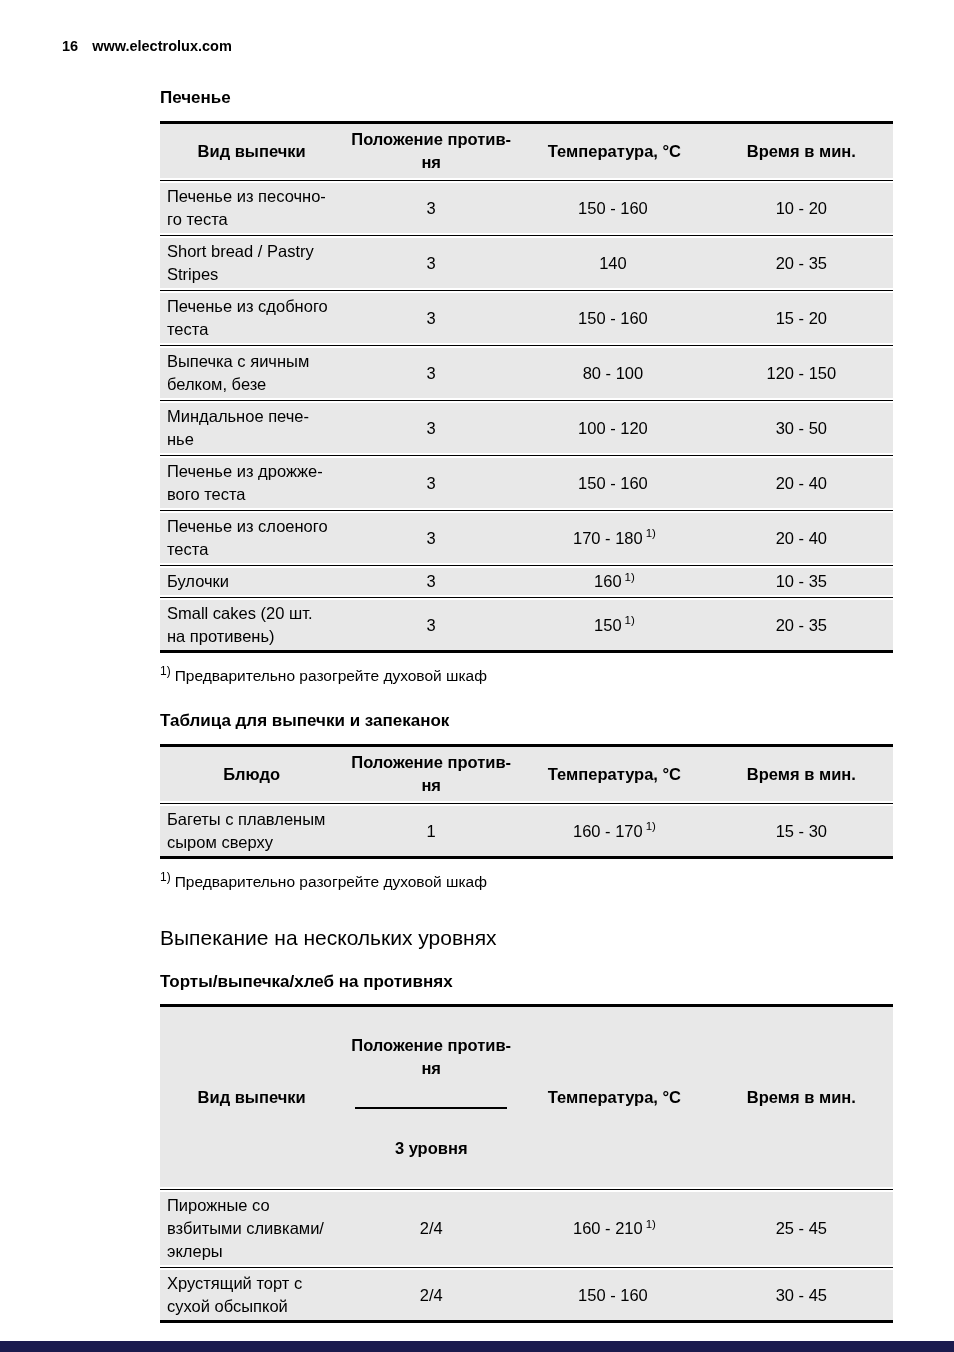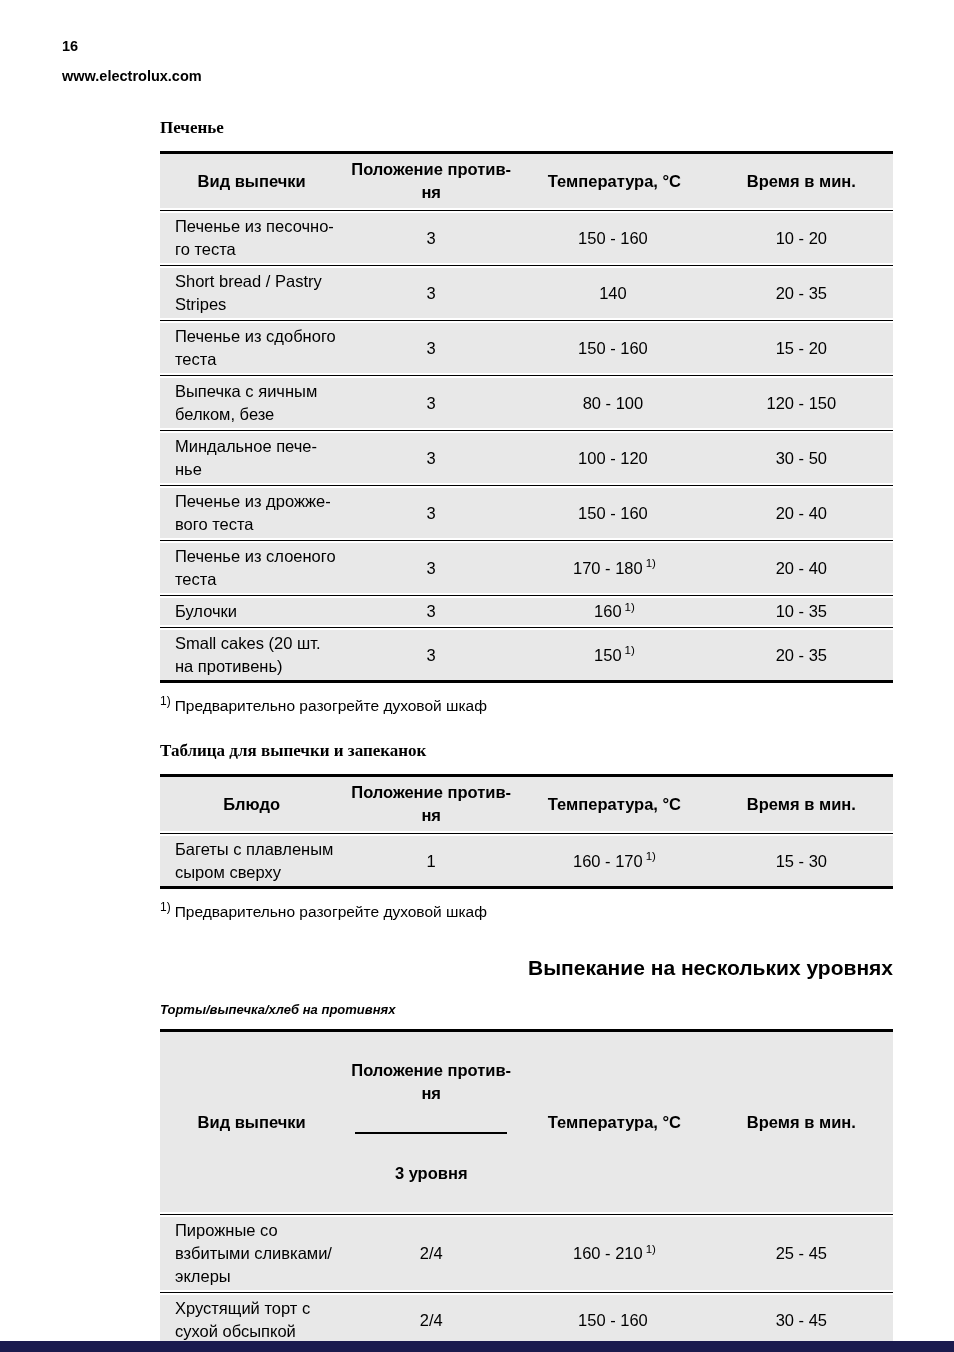--- a/index.html
+++ b/index.html
@@ -16,46 +16,42 @@
     background: #ffffff;
     overflow: hidden;
   }
   .page-header {
     padding: 38px 0 0 62px;
     font-size: 14.5px;
     font-weight: bold;
     display: flex;
     gap: 14px;
     align-items: baseline;
-    flex-direction: column;
   }
   .content {
     margin-left: 160px;
     width: 733px;
   }
   .section-title {
     font-size: 17px;
     font-weight: bold;
     margin: 34px 0 13px 0;
-    font-family: Liberation Serif, serif;
   }
   .section-title.second {
     margin-top: 25px;
   }
   .big-heading {
     font-size: 21px;
-    font-weight: bold;
+    font-weight: normal;
     margin: 34px 0 0 0;
-    text-align: right;
   }
   .sub-title {
-    font-size: 13px;
+    font-size: 17px;
     font-weight: bold;
     margin: 22px 0 12px 0;
-    font-style: italic;
   }
   table.spec {
     width: 733px;
     border-collapse: separate;
     border-spacing: 0 1px;
     background: #000000;
     border-top: 2px solid #000000;
     border-bottom: 2px solid #000000;
     table-layout: fixed;
   }
@@ -78,21 +74,21 @@
     font-weight: bold;
     border-top: none;
     padding-top: 4px;
     padding-bottom: 4px;
   }
   table.spec tbody tr:last-child td {
     border-bottom: none;
   }
   table.spec td.dish {
     text-align: left;
-    padding-left: 15px;
+    padding-left: 7px;
   }
   sup.fnref {
     font-size: 11.5px;
     vertical-align: super;
     line-height: 0;
     margin-left: 3px;
   }
   .hdr-rule {
     border-bottom: 2px solid #000000;
     margin: 4px 8px 3px 8px;

